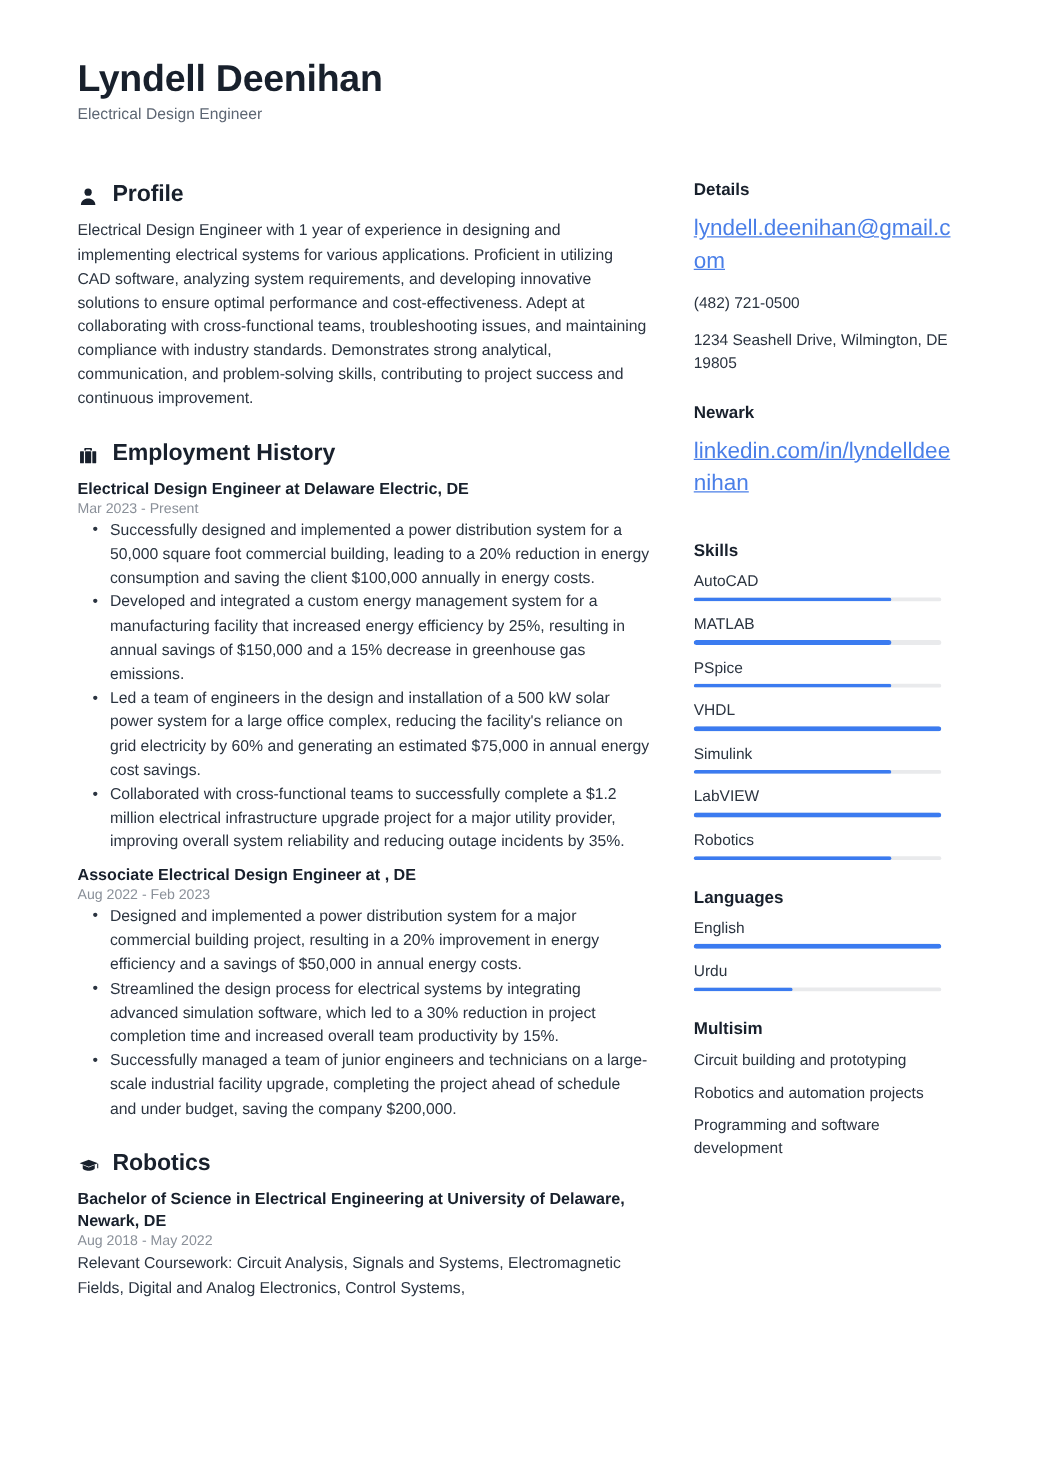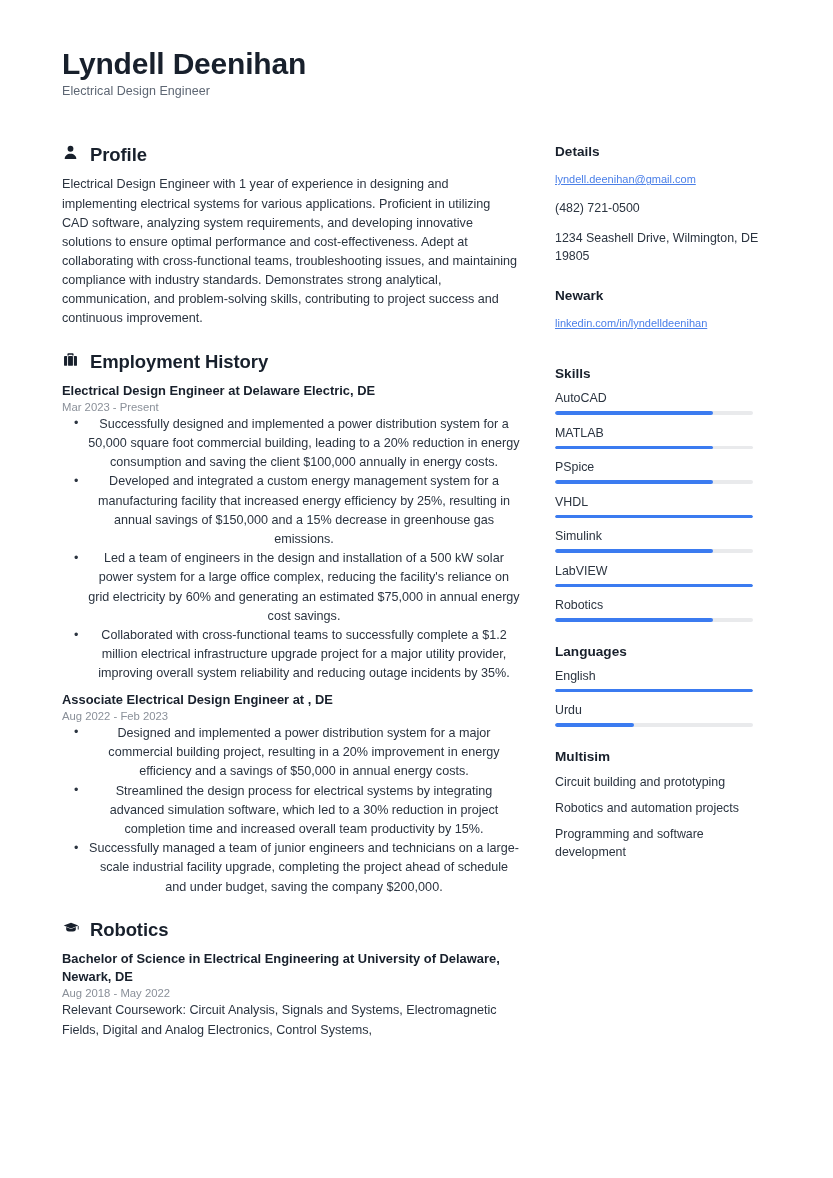--- a/index.html
+++ b/index.html
@@ -48,21 +48,21 @@
     align-items: flex-start;
     gap: 0;
   }
   .col-main { width: 458px; flex: none; }
   .col-side { width: 207px; flex: none; margin-left: 35px; }
 
   
   .section { margin-bottom: 22px; }
   .section-head {
     display: flex;
-    align-items: flex-start;
+    align-items: flex-end;
     gap: 11px;
     margin-bottom: 9px;
   }
   .section-head .sec-icon {
     width: 17px; height: 17px;
     display: flex; align-items: center; justify-content: center;
     color: #18202c;
     flex: none;
   }
   .section-head .sec-icon svg { display: block; }
@@ -105,21 +105,20 @@
     margin: 0;
     padding: 0;
   }
   ul.bullets li {
     position: relative;
     padding-left: 26px;
     font-size: 12.6px;
     line-height: 1.525;
     color: #2b3440;
     margin-bottom: 0px;
-    text-align: center;
   }
   ul.bullets li::before {
     content: "\2022";
     position: absolute;
     left: 12px;
     top: -0.5px;
     color: #2b3440;
     font-size: 12.6px;
   }
 
@@ -132,21 +131,21 @@
     margin-bottom: 10px;
   }
   .side-line {
     font-size: 12.4px;
     line-height: 1.45;
     color: #2b3440;
     margin-bottom: 12px;
   }
   .side-line:last-child { margin-bottom: 0; }
   .side-link {
-    font-size: 11px;
+    font-size: 18px;
     line-height: 1.45;
     color: #4a7fe8;
     text-decoration: underline;
     display: inline-block;
     margin-bottom: 12px;
     word-break: break-word;
   }
 
   
   .bar-item { margin-bottom: 11px; }

